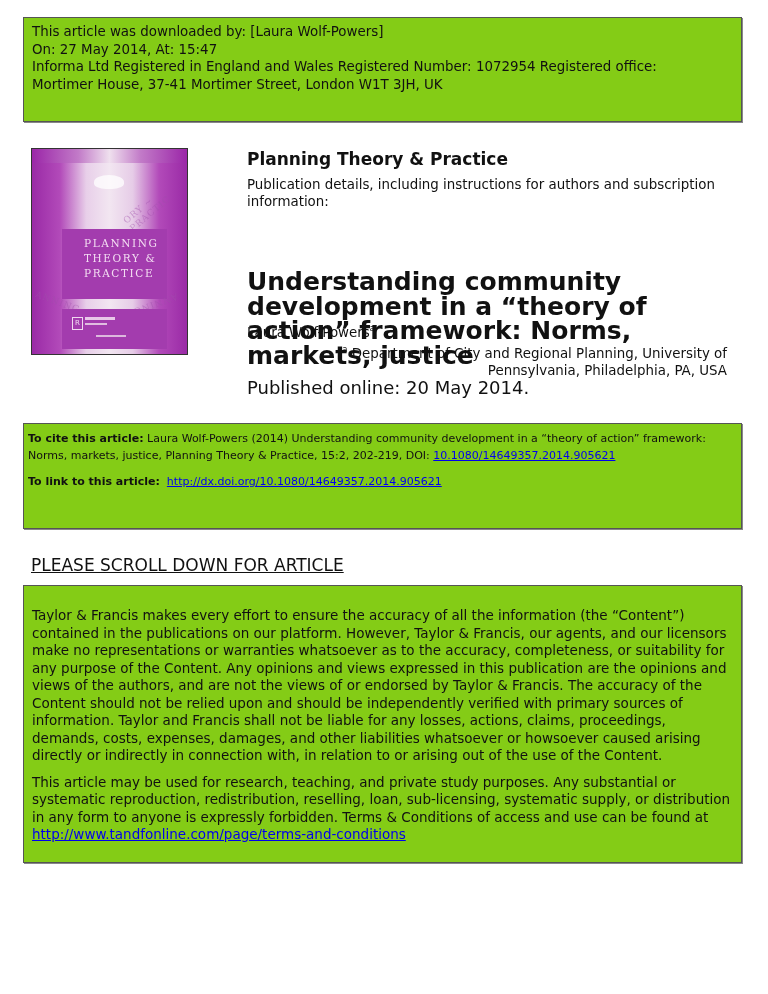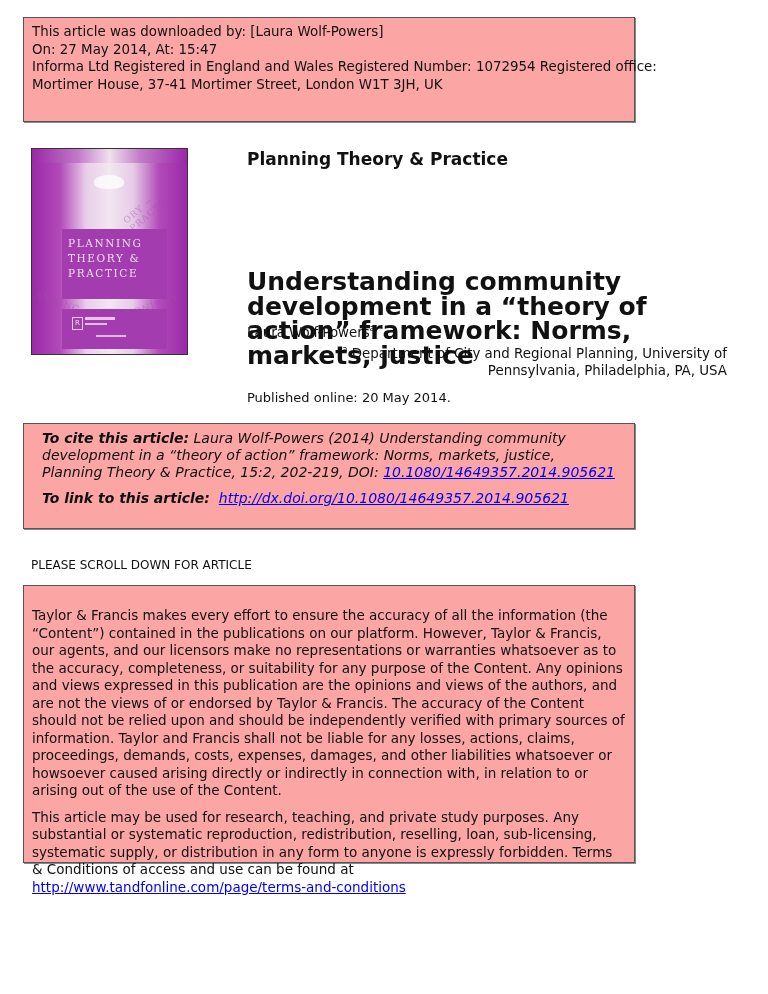--- a/index.html
+++ b/index.html
@@ -1,52 +1,52 @@
 <!DOCTYPE html>
 <html><head>
 <meta charset="utf-8">
 <style>
   html, body { margin:0; padding:0; background:#ffffff; }
   body { width:768px; height:994px; position:relative; overflow:hidden;
          font-family:"DejaVu Sans", sans-serif; color:#111; }
-  .box { position:absolute; left:23px; width:612px; border:1px solid #555;
-         box-shadow:1px 1px 0 #888; box-sizing:border-box; background:#fca5a5; }
+  .box { position:absolute; left:23px; width:719px; border:1px solid #555;
+         box-shadow:1px 1px 0 #888; box-sizing:border-box; background:#84cc16; }
   .download-box { top:17px; height:105px; padding:5px 8px; font-size:13.4px; line-height:17.5px; }
   .download-box div { white-space:nowrap; }
 
   .cover { position:absolute; left:31px; top:148px; width:157px; height:207px;
            border:1px solid #333; box-sizing:border-box; overflow:hidden;
            background:linear-gradient(90deg,#9a2aa6 0%,#b24ab9 18%,#e8cfe9 35%,#f2e6f1 50%,#e6cce7 65%,#b24ab9 82%,#9a2aa6 100%); }
   .cover .band-top { position:absolute; left:0; right:0; top:0; height:14px; background:linear-gradient(90deg,#9b26a8,#c27bc8 30%,#efe0ee 50%,#c27bc8 70%,#9b26a8); }
   .cover .lotus { position:absolute; left:62px; top:26px; width:30px; height:14px; border-radius:50% 50% 40% 40%; background:rgba(255,255,255,0.75); }
   .cover .title-panel { position:absolute; left:30px; top:80px; width:105px; height:70px; background:#a33cae; }
-  .cover .title-panel span { display:block; color:#f3dcf2; font-family:"DejaVu Serif", serif; font-size:10.5px; letter-spacing:1.6px; line-height:15px; padding-left:6px; }
+  .cover .title-panel span { display:block; color:#f3dcf2; font-family:"DejaVu Serif", serif; font-size:10.5px; letter-spacing:1.6px; line-height:15px; padding-left:22px; }
   .cover .title-panel span:first-child { margin-top:7px; }
   .cover .swirl { position:absolute; color:rgba(160,80,170,0.45); font-family:"DejaVu Serif", serif; font-size:9px; letter-spacing:1px; }
   .cover .bottom-panel { position:absolute; left:30px; top:160px; width:105px; height:40px; background:#a33cae; }
   .cover .bottom-panel .logo { position:absolute; left:10px; top:8px; width:9px; height:11px; border:1px solid #f0d8ef; font-size:7px; color:#f0d8ef; text-align:center; line-height:11px; }
   .cover .bottom-panel .logo-text { position:absolute; left:23px; top:8px; width:30px; height:3px; background:#e8c8e8; }
   .cover .bottom-panel .logo-text2 { position:absolute; left:23px; top:14px; width:22px; height:2px; background:#e0bde0; }
   .cover .bottom-panel .issn { position:absolute; left:34px; top:26px; width:30px; height:2px; background:#dcb8dd; }
 
   .journal-title { position:absolute; left:247px; top:146px; font-size:17px; font-weight:bold; line-height:26px; white-space:nowrap; }
   .pub-details { position:absolute; left:247px; top:176px; width:480px; font-size:13.4px; line-height:17px; }
   a, .link { color:#0000ee; text-decoration:underline; }
   .article-title { position:absolute; left:247px; top:238px; width:480px; font-size:25px; font-weight:bold; line-height:24.5px;margin-top:32px; }
   .author { position:absolute; left:247px; top:324px; font-size:13.4px; line-height:17px; }
   sup { font-size:8px; vertical-align:6px; line-height:0; }
   .affil { position:absolute; left:247px; top:345px; width:480px; font-size:13.4px; line-height:17px;text-align:right; }
-  .published { position:absolute; left:247px; top:389px; font-size:13px; line-height:17px; }
+  .published { position:absolute; left:247px; top:379px; font-size:18px; line-height:17px; }
 
-  .cite-box { top:423px; height:106px; padding:6px 18px; font-size:14px; line-height:17px;font-style:italic; }
+  .cite-box { top:423px; height:106px; padding:6px 4px; font-size:11px; line-height:17px; }
   .cite-box b { font-weight:bold; }
   .cite-box p { margin:0; }
   .cite-box .link-line { margin-top:9px; }
 
-  .scroll-note { position:absolute; left:31px; top:557px; font-size:12px; line-height:17px; }
+  .scroll-note { position:absolute; left:31px; top:557px; font-size:17px; line-height:17px;text-decoration:underline; }
 
   .disclaimer-box { top:585px; height:278px; padding:21px 8px; font-size:13.5px; line-height:17.5px; }
   .disclaimer-box p { margin:0; }
   .disclaimer-box p + p { margin-top:9px; }
 </style>
 </head>
 <body>
 
 <div class="box download-box">
   <div>This article was downloaded by: [Laura Wolf-Powers]</div>
@@ -69,20 +69,21 @@
   <div class="bottom-panel">
     <div class="logo">R</div>
     <div class="logo-text"></div>
     <div class="logo-text2"></div>
     <div class="issn"></div>
   </div>
 </div>
 
 <div class="journal-title">Planning Theory &amp; Practice</div>
 <div class="pub-details">
+  <div>Publication details, including instructions for authors and subscription information:</div>
 </div>
 
 <div class="article-title">Understanding community development in a “theory of action” framework: Norms, markets, justice</div>
 <div class="author">
   <span>Laura Wolf-Powers</span><sup>a</sup>
 </div>
 <div class="affil">
   <sup>a</sup><span> Department of City and Regional Planning, University of Pennsylvania, Philadelphia, PA, USA</span>
 </div>
 <div class="published">Published online: 20 May 2014.</div>

